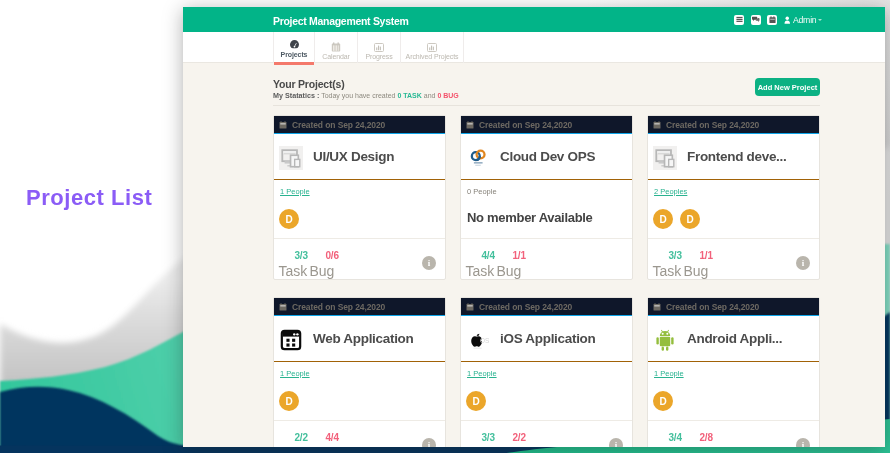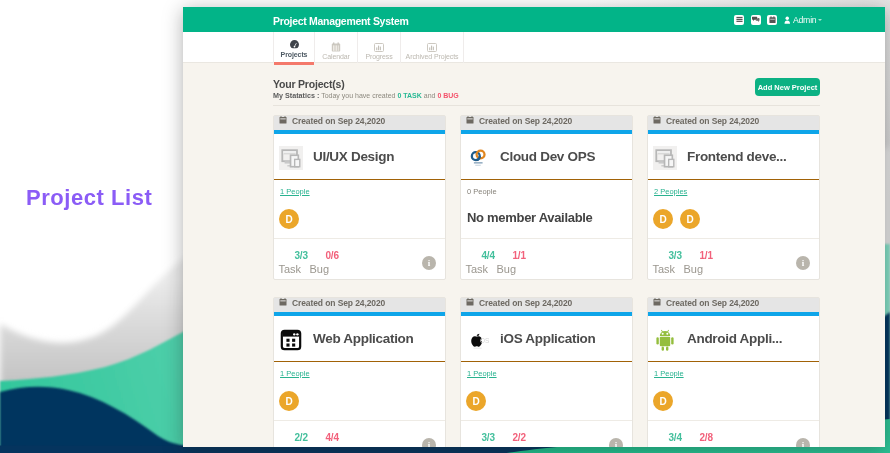--- a/index.html
+++ b/index.html
@@ -28,36 +28,36 @@
 .phead { position:relative; height:29px; margin-top:13px; }
 .phead h2 { font-size:10.5px; font-weight:bold; color:#4a4a4a; letter-spacing:-0.2px; padding-top:2px; }
 .statline { font-size:7px; color:#8d897f; margin-top:1px; }
 .statline b { color:#5c5c5c; font-size:7.2px; }
 .statline .g { color:#27b894; font-weight:bold; }
 .statline .r { color:#f4526b; font-weight:bold; }
 .addbtn { position:absolute; right:0; top:2px; width:65px; height:18px; background:#0cb183; color:#fff; font-size:7.5px; font-weight:bold; border:none; border-radius:4px; font-family:"Liberation Sans",sans-serif; white-space:nowrap; padding:0; }
 .hr { border-top:1px solid #e7e3dc; margin:0 0 9px 0; }
 .grid { display:grid; grid-template-columns:repeat(3,173px); column-gap:14px; row-gap:17px; }
 .card { width:173px; height:165px; background:#fff; border:1px solid #e7e4de; border-radius:2px; }
-.chead { height:18px; background:#e5e5e5; border-bottom:4px solid #0ea5e9; display:flex; padding-left:5px; }
+.chead { height:18px; background:#0f172a; border-bottom:1px solid #0ea5e9; display:flex; align-items:center; padding-left:5px; }
 .chead .ct { font-size:8.5px; font-weight:bold; color:#6d6962; margin-left:5px; letter-spacing:-0.1px; }
 .cbody1 { height:46px; border-bottom:1px solid #a16207; position:relative; }
 .ibox { position:absolute; left:5px; top:12px; width:24px; height:24px; background:#f1f0ef; display:flex; align-items:center; justify-content:center; }
 .ibox.white { background:#fff; }
 .pname { position:absolute; left:39px; top:15px; font-size:13.5px; font-weight:bold; color:#4c4c4c; letter-spacing:-0.3px; }
 .cbody2 { height:59px; border-bottom:1px solid #eeebe5; position:relative; }
 .people { position:absolute; left:6px; top:7px; font-size:7.5px; color:#29b390; text-decoration:underline; }
 .people.plain { color:#87837b; text-decoration:none; }
 .avs { position:absolute; left:5px; top:29px; display:flex; }
 .av { width:20px; height:20px; border-radius:50%; background:#eba62a; color:#fff; font-size:10px; font-weight:bold; display:flex; align-items:center; justify-content:center; margin-right:7px; }
 .nomem { position:absolute; left:6px; top:30px; font-size:13px; font-weight:bold; color:#434343; letter-spacing:-0.3px; }
 .cfoot { height:40px; position:relative; }
 .st { position:absolute; top:10.5px; }
 .st .num { font-size:10px; font-weight:bold; letter-spacing:-0.2px;margin-left:16px; }
-.st .lb { font-size:11px; color:#9b978f; margin-top:2.5px; }
+.st .lb { font-size:14px; color:#9b978f; margin-top:2.5px; }
 .st.t1 { left:4.5px; }
 .st.t2 { left:35.5px; }
 .st .num.g { color:#43bf9c; }
 .st .num.r { color:#f2617b; }
 .info { position:absolute; right:9px; top:17px; width:14px; height:14px; border-radius:50%; background:#b9b5ac; color:#fff; font-size:9px; font-weight:bold; text-align:center; line-height:14px; font-family:"Liberation Serif",serif; }
 </style>
 </head>
 <body>
 <svg class="bg" viewBox="0 0 890 453" preserveAspectRatio="none">
 <defs>

